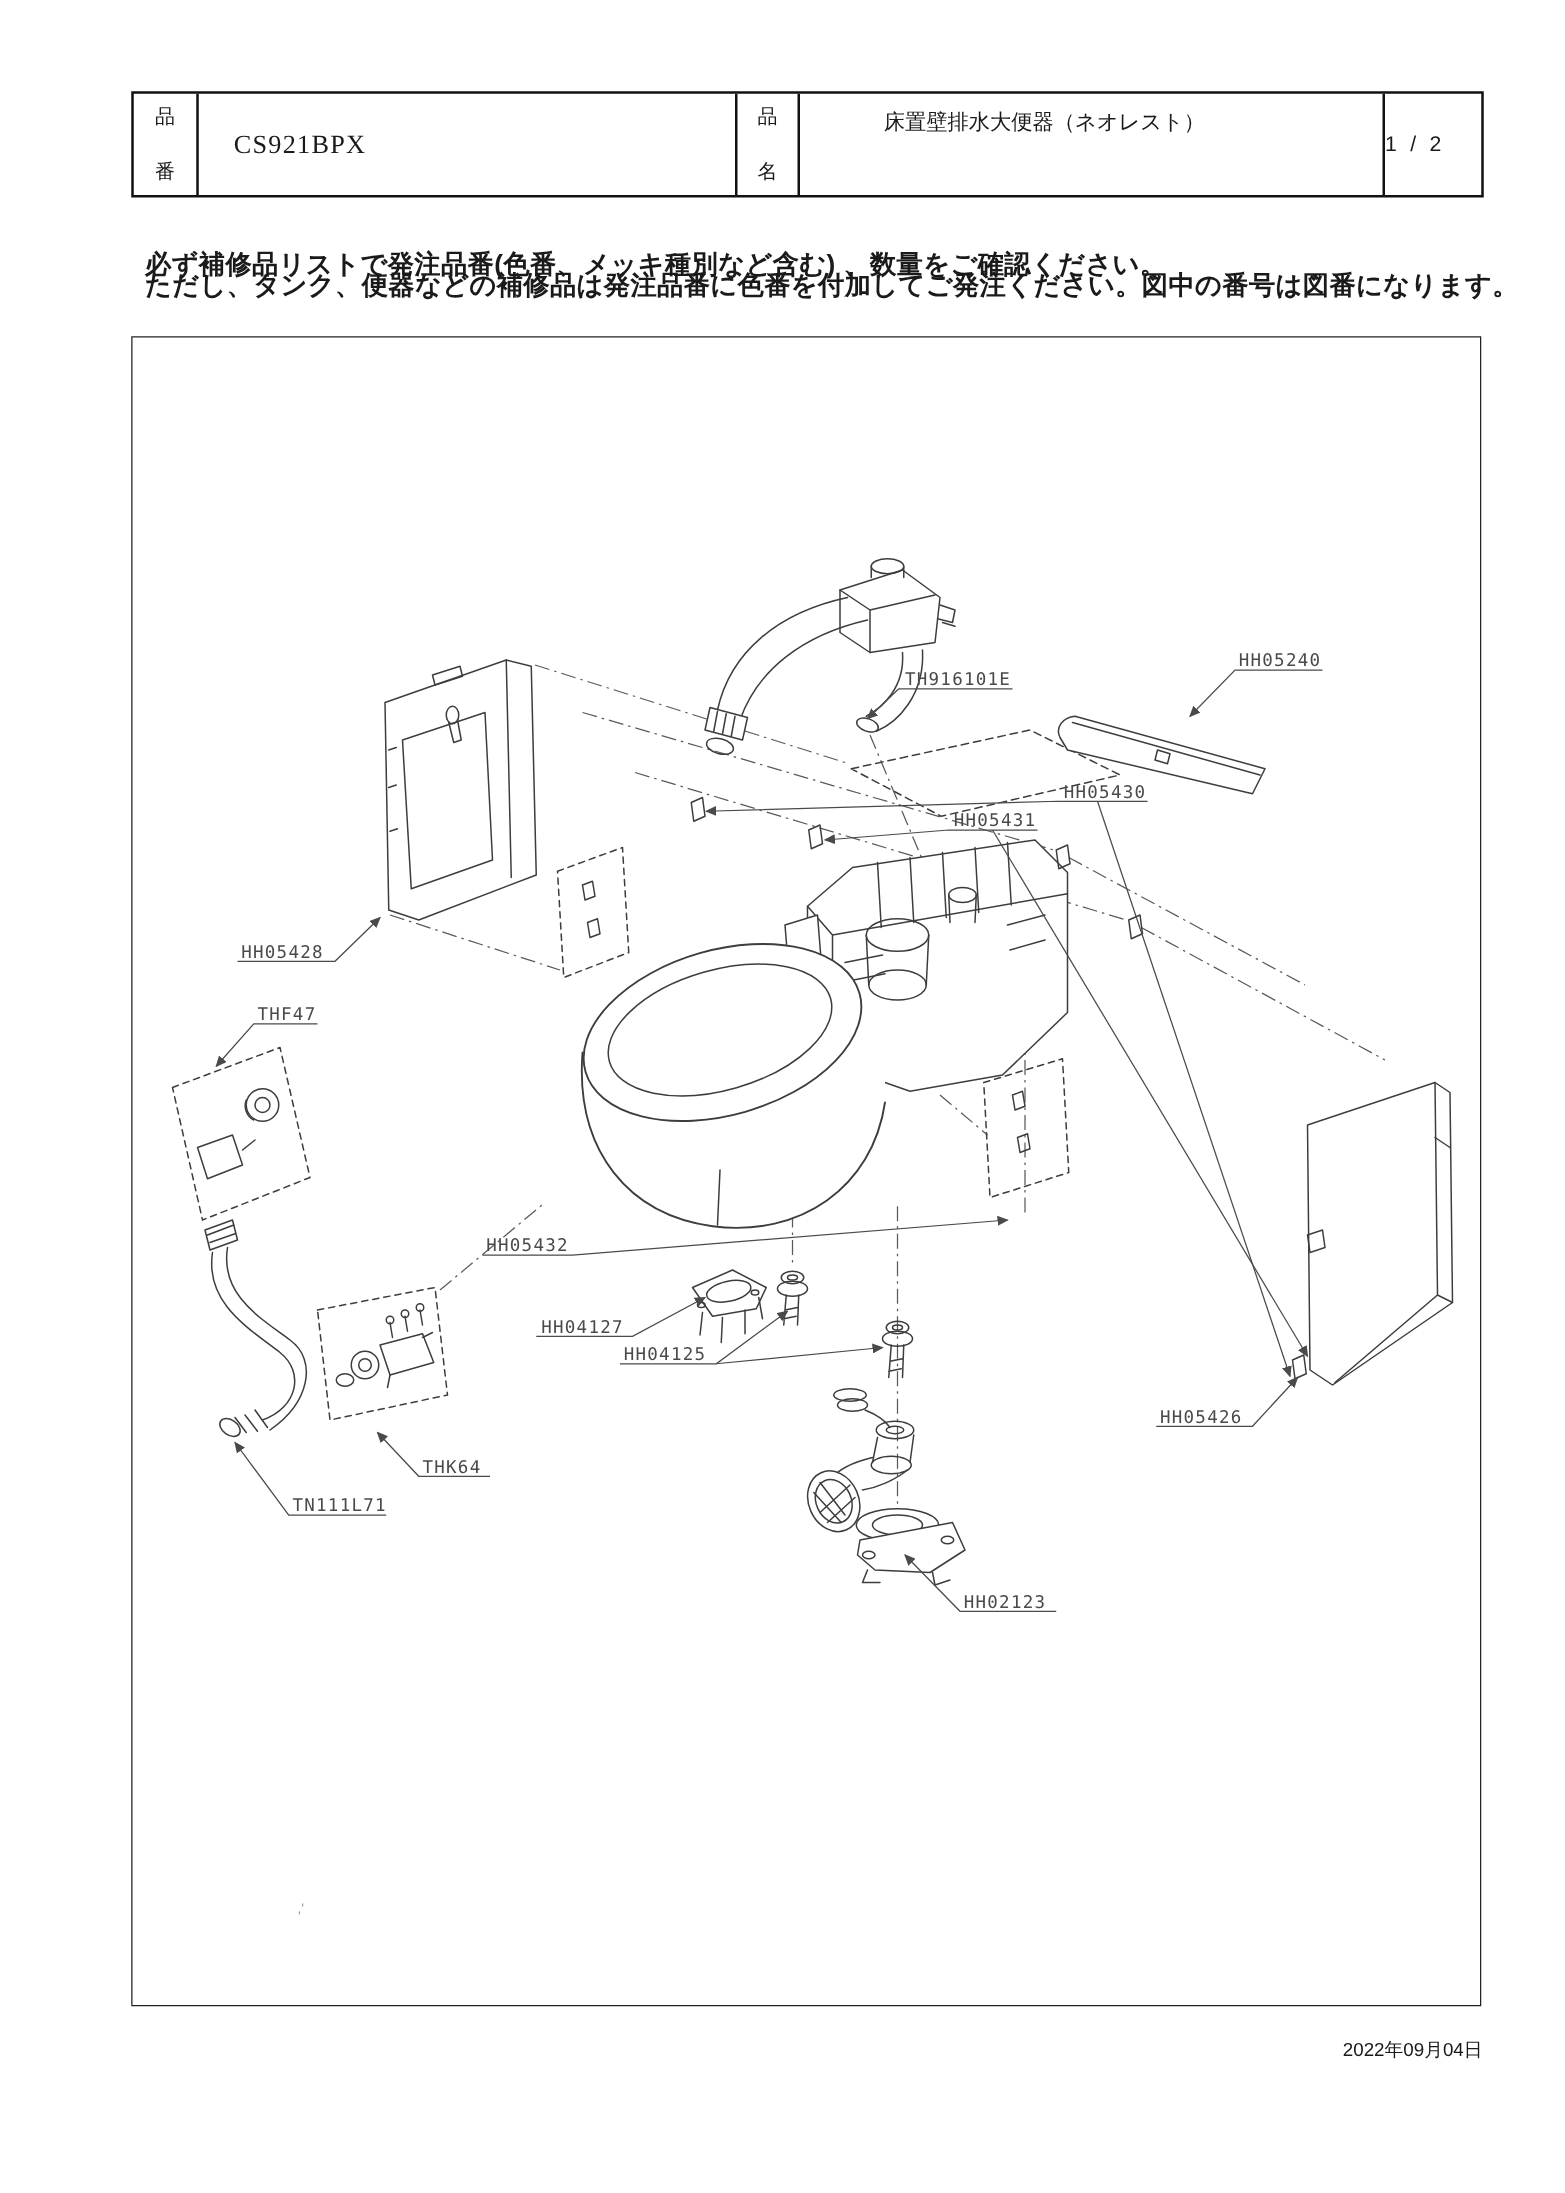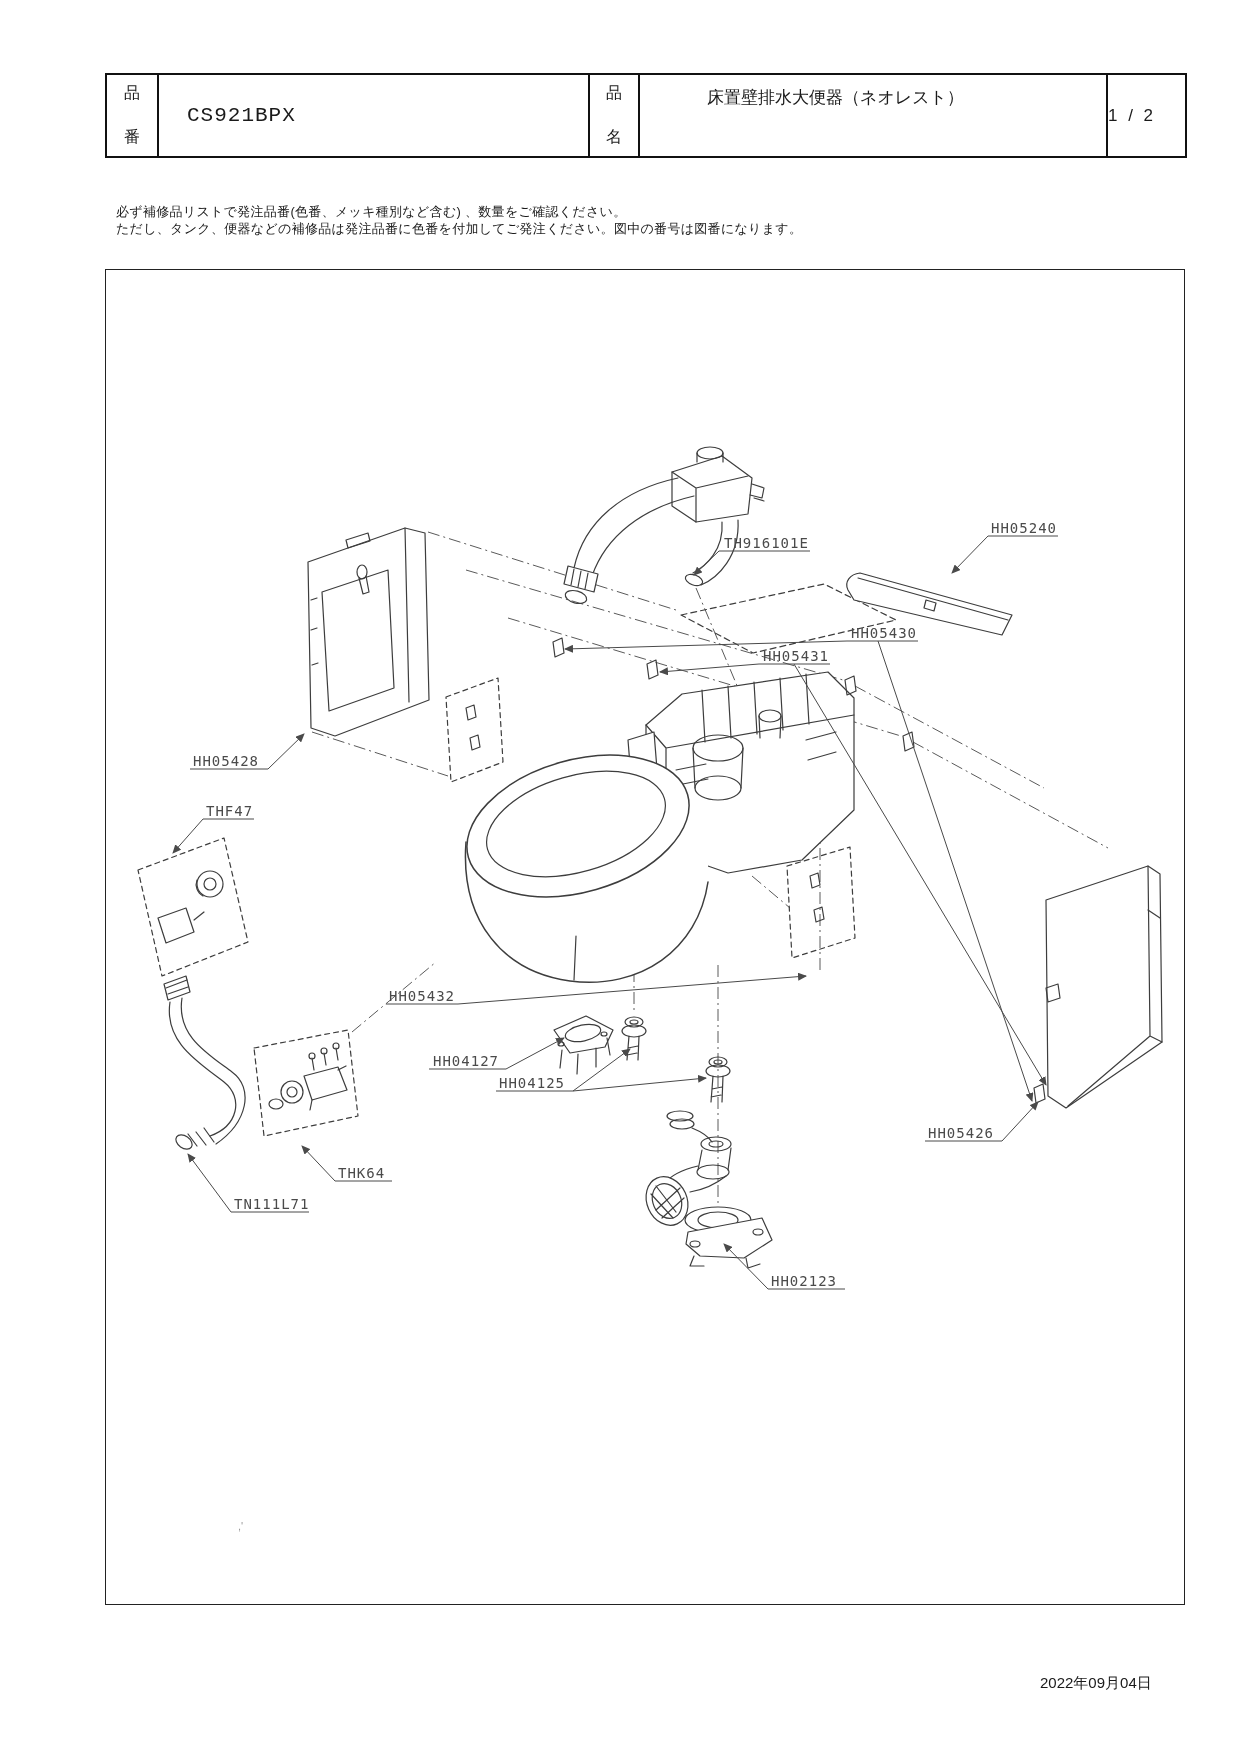--- a/index.html
+++ b/index.html
@@ -10,36 +10,36 @@
   
   .htable{
     position:absolute;left:105px;top:73px;width:1082px;height:85px;
     border:2px solid #111;box-sizing:border-box;display:flex;background:#fff;
   }
   .hcell{border-right:2px solid #111;box-sizing:border-box;display:flex;}
   .hcell:last-child{border-right:none;}
   .vlabel{width:52px;flex-direction:column;justify-content:space-between;align-items:center;
     padding:8px 0;font-size:16px;}
   .c-pn{width:431px;align-items:center;padding-left:28px;font-size:21px;
-    font-family:Liberation Mono, monospace;letter-spacing:1px;}
+    font-family:Liberation Serif, serif;letter-spacing:1px;}
   .c-nmlbl{width:50px;}
   .c-name{width:423px;padding:11px 0 0 22px;font-size:17px;margin-left:45px;}
   .c-page{flex:1;align-items:center;font-size:17px;letter-spacing:3px;}
   
-  .notes{position:absolute;left:116px;top:203px;font-size:13px;line-height:17px;
-    letter-spacing:.3px;white-space:nowrap;}
+  .notes{position:absolute;left:116px;top:203px;font-size:21px;line-height:17px;
+    letter-spacing:.3px;white-space:nowrap;font-weight:bold;}
   
   .dbox{position:absolute;left:105px;top:269px;width:1080px;height:1336px;
     border:1.5px solid #222;box-sizing:border-box;background:#fff;}
   .dbox svg{position:absolute;left:0;top:0;}
   .plbl{font-family:"DejaVu Sans Mono","Liberation Mono",monospace;font-size:14px;
     fill:#4a4a4a;letter-spacing:1px;}
   .stray{font-family:"Liberation Sans",sans-serif;font-size:11px;fill:#999;}
   
-  .date{position:absolute;top:1631px;left:1040px;width:146px;text-align:left;font-size:15px;margin-top:43px;}
+  .date{position:absolute;top:1631px;left:1040px;width:146px;text-align:right;font-size:15px;}
 </style>
 </head>
 <body>
 
 <div class="htable">
   <div class="hcell vlabel">
     <span>品</span>
     <span>番</span>
   </div>
   <div class="hcell c-pn">

